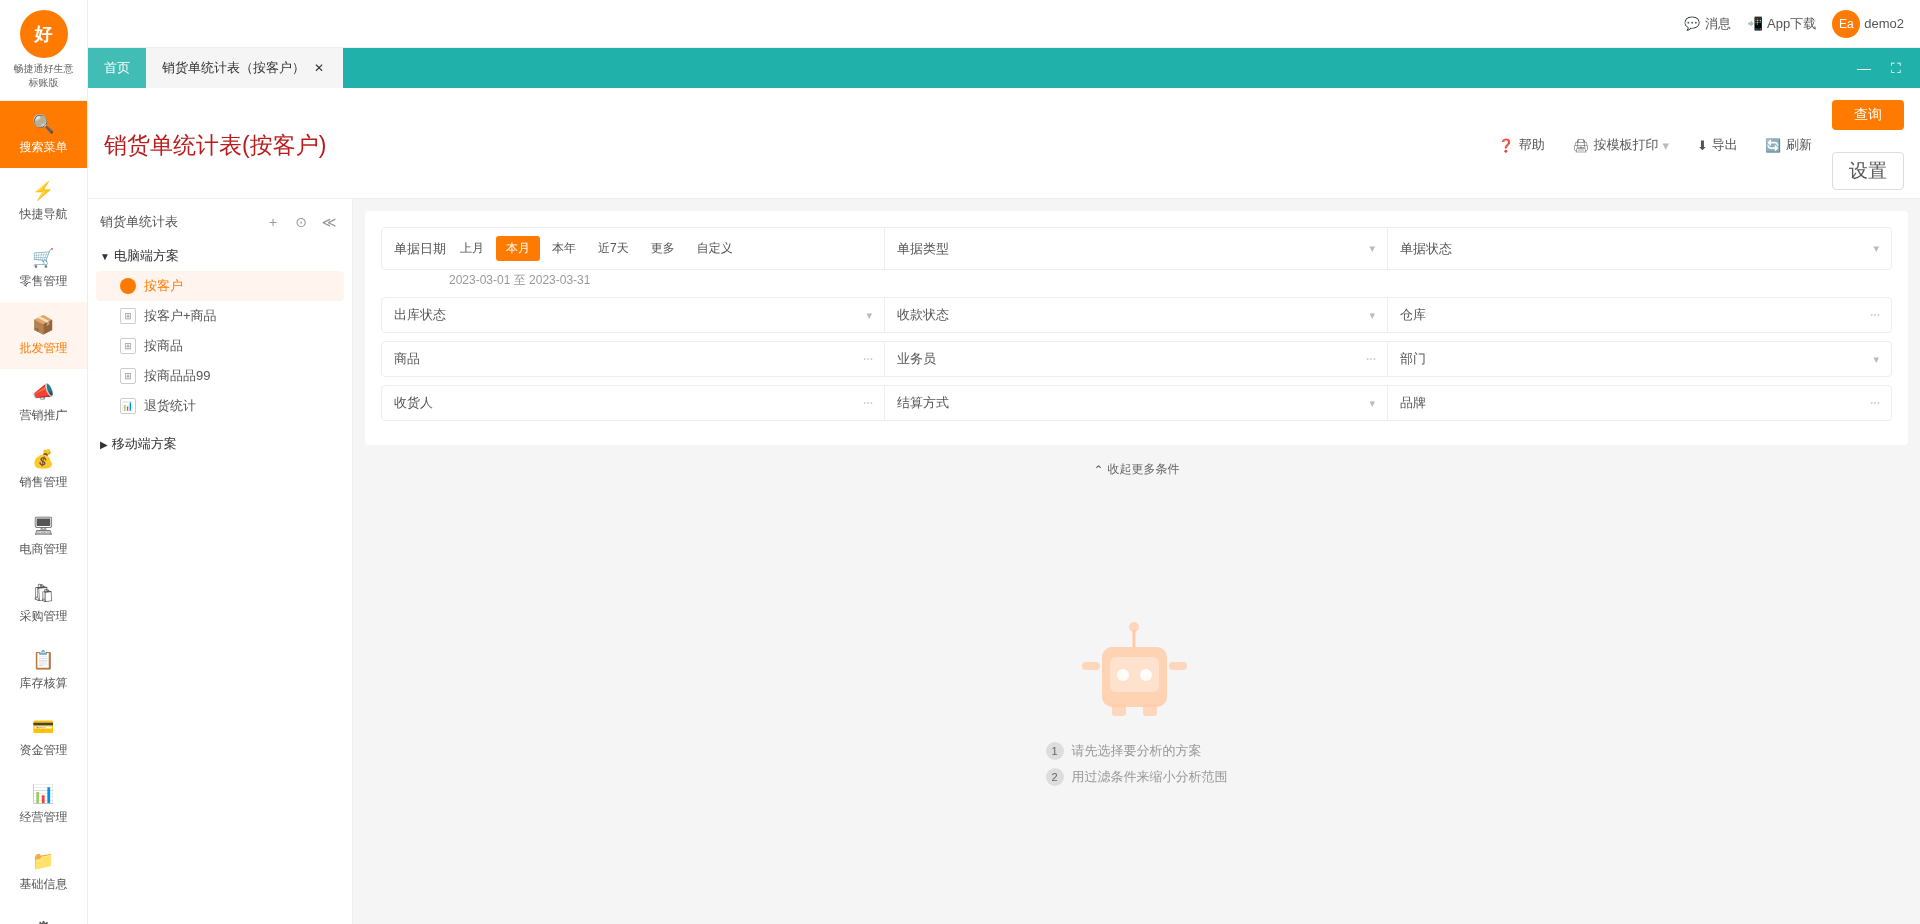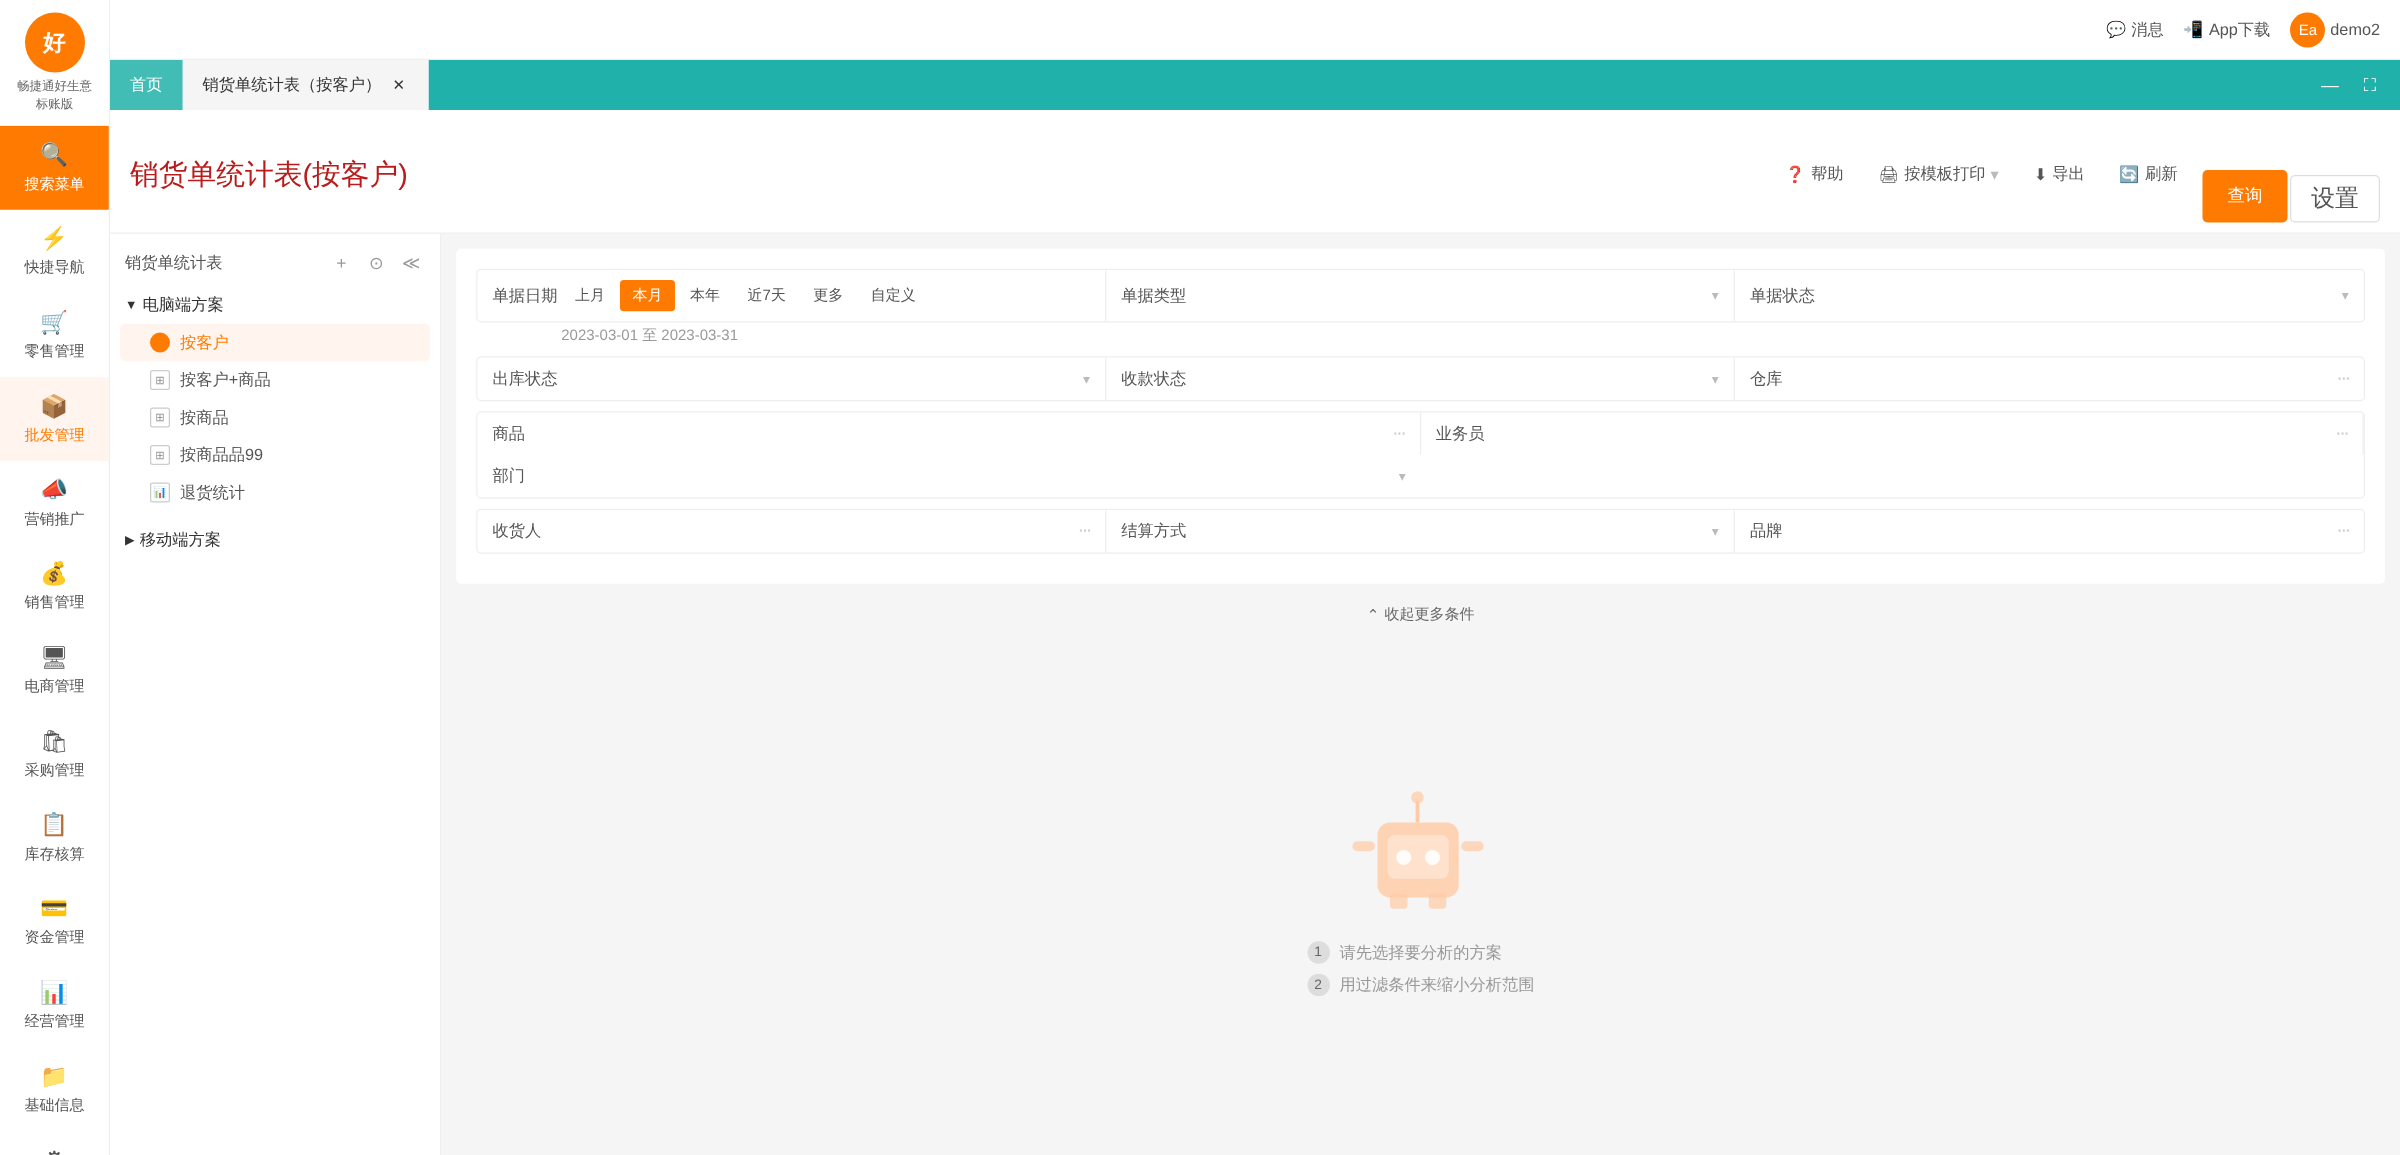--- a/index.html
+++ b/index.html
@@ -197,21 +197,21 @@
           <span style="color:#bbb;">▾</span>
         </div>
         <div class="page-action-btn">
           <span>⬇</span>
           <span>导出</span>
         </div>
         <div class="page-action-btn">
           <span>🔄</span>
           <span>刷新</span>
         </div>
-        <div style="display:flex; flex-direction:row; gap:2px;margin-top:36px;">
+        <div style="display:flex; flex-direction:column; gap:18px;">
           <button class="btn-query">查询</button>
           <button class="btn-settings">设置</button>
         </div>
       </div>
     </div>
 
     <div class="body-wrap">
 
       <div class="left-panel">
         <div class="left-panel-header">
@@ -302,21 +302,21 @@
               <div style="flex:1;"></div>
               <span style="color:#bbb;font-size:11px;">▾</span>
             </div>
             <div style="display:flex;align-items:center;padding:8px 12px;">
               <span style="font-size:13px;color:#555;width:56px;flex-shrink:0;">仓库</span>
               <div style="flex:1;"></div>
               <span style="color:#ccc;font-size:16px;letter-spacing:-2px;">···</span>
             </div>
           </div>
 
-          <div style="display:grid;grid-template-columns:1fr 1fr;border:1px solid #eee;border-radius:4px;overflow:hidden;margin-bottom:8px;">
+          <div style="display:grid;grid-template-columns:1fr 1fr 1fr;border:1px solid #eee;border-radius:4px;overflow:hidden;margin-bottom:8px;">
             <div style="display:flex;align-items:center;padding:8px 12px;border-right:1px solid #eee;">
               <span style="font-size:13px;color:#555;width:56px;flex-shrink:0;">商品</span>
               <div style="flex:1;"></div>
               <span style="color:#ccc;font-size:16px;letter-spacing:-2px;">···</span>
             </div>
             <div style="display:flex;align-items:center;padding:8px 12px;border-right:1px solid #eee;">
               <span style="font-size:13px;color:#555;width:56px;flex-shrink:0;">业务员</span>
               <div style="flex:1;"></div>
               <span style="color:#ccc;font-size:16px;letter-spacing:-2px;">···</span>
             </div>

